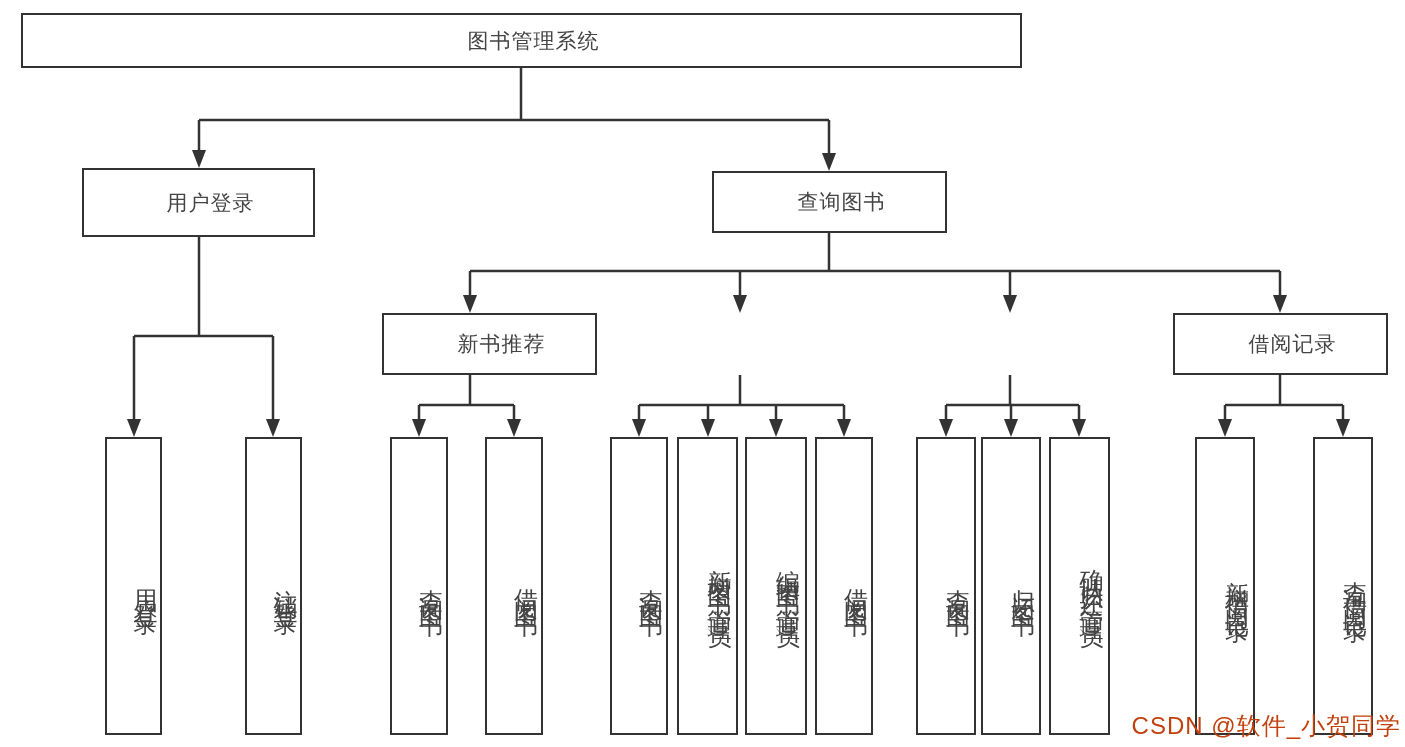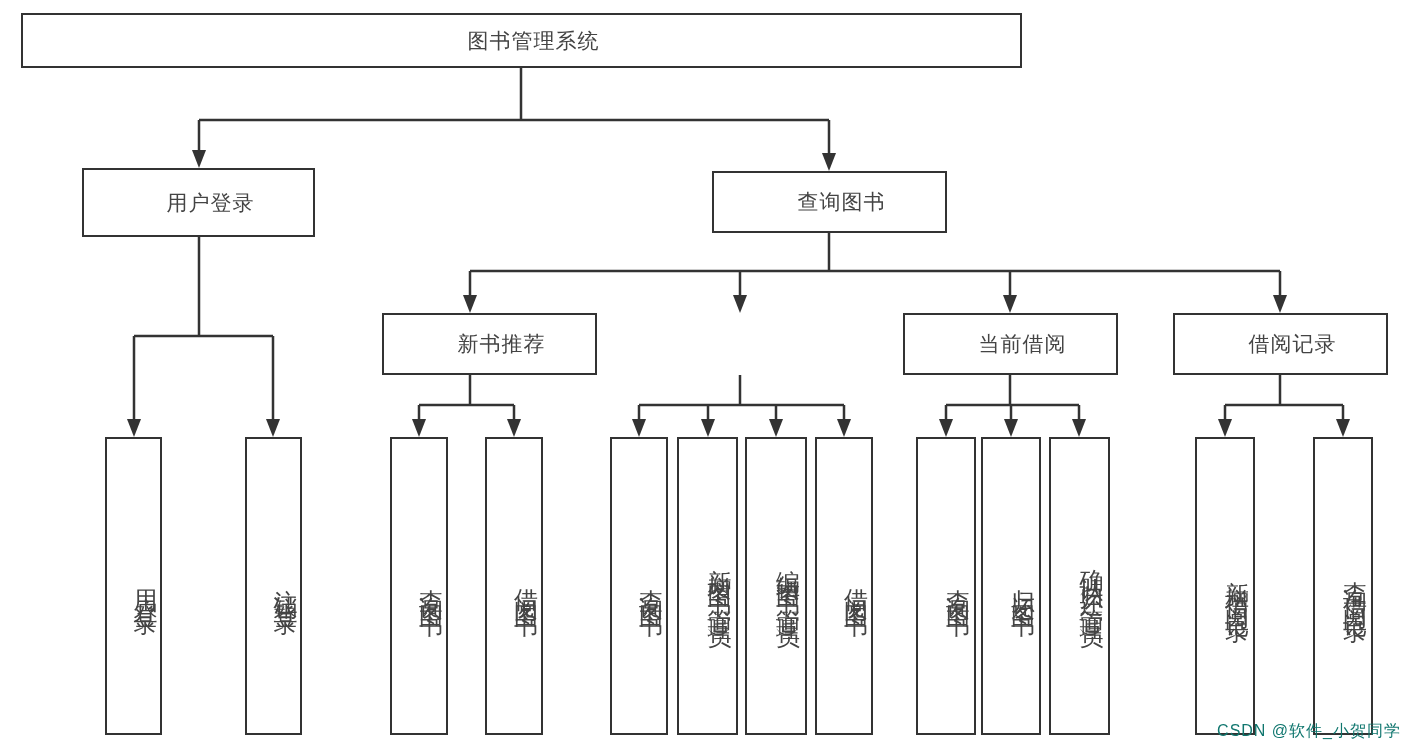--- a/index.html
+++ b/index.html
@@ -68,22 +68,22 @@
   .n-c4 { left: 815px;  width: 58px; }
   .n-d1 { left: 916px;  width: 60px; }
   .n-d2 { left: 981px;  width: 60px; }
   .n-d3 { left: 1049px; width: 61px; }
   .n-e1 { left: 1195px; width: 60px; }
   .n-e2 { left: 1313px; width: 60px; }
   .watermark {
     position: absolute;
     right: 4px;
     bottom: 5px;
-    font-size: 16px;
-    color: #0f766e;
+    font-size: 24px;
+    color: #c2410c;
     letter-spacing: 1px;
     white-space: nowrap;
   }
 </style>
 </head>
 <body>
 
 <div class="stage">
 
   <svg class="connectors" width="1405" height="747" viewBox="0 0 1405 747">
@@ -143,23 +143,20 @@
   <div class="box n-l1a">
     <span class="hlabel">用户登录</span>
   </div>
   <div class="box n-l1b">
     <span class="hlabel">查询图书</span>
   </div>
 
   <div class="box n-l2 n-l2a">
     <span class="hlabel">新书推荐</span>
   </div>
-  <div class="box n-l2 n-l2c">
-    <span class="hlabel">当前借阅</span>
-  </div>
   <div class="box n-l2 n-l2d">
     <span class="hlabel">借阅记录</span>
   </div>
 
   <div class="box leaf n-a1">
     <span class="vtext">用户登录</span>
   </div>
   <div class="box leaf n-a2">
     <span class="vtext">注销登录</span>
   </div>

